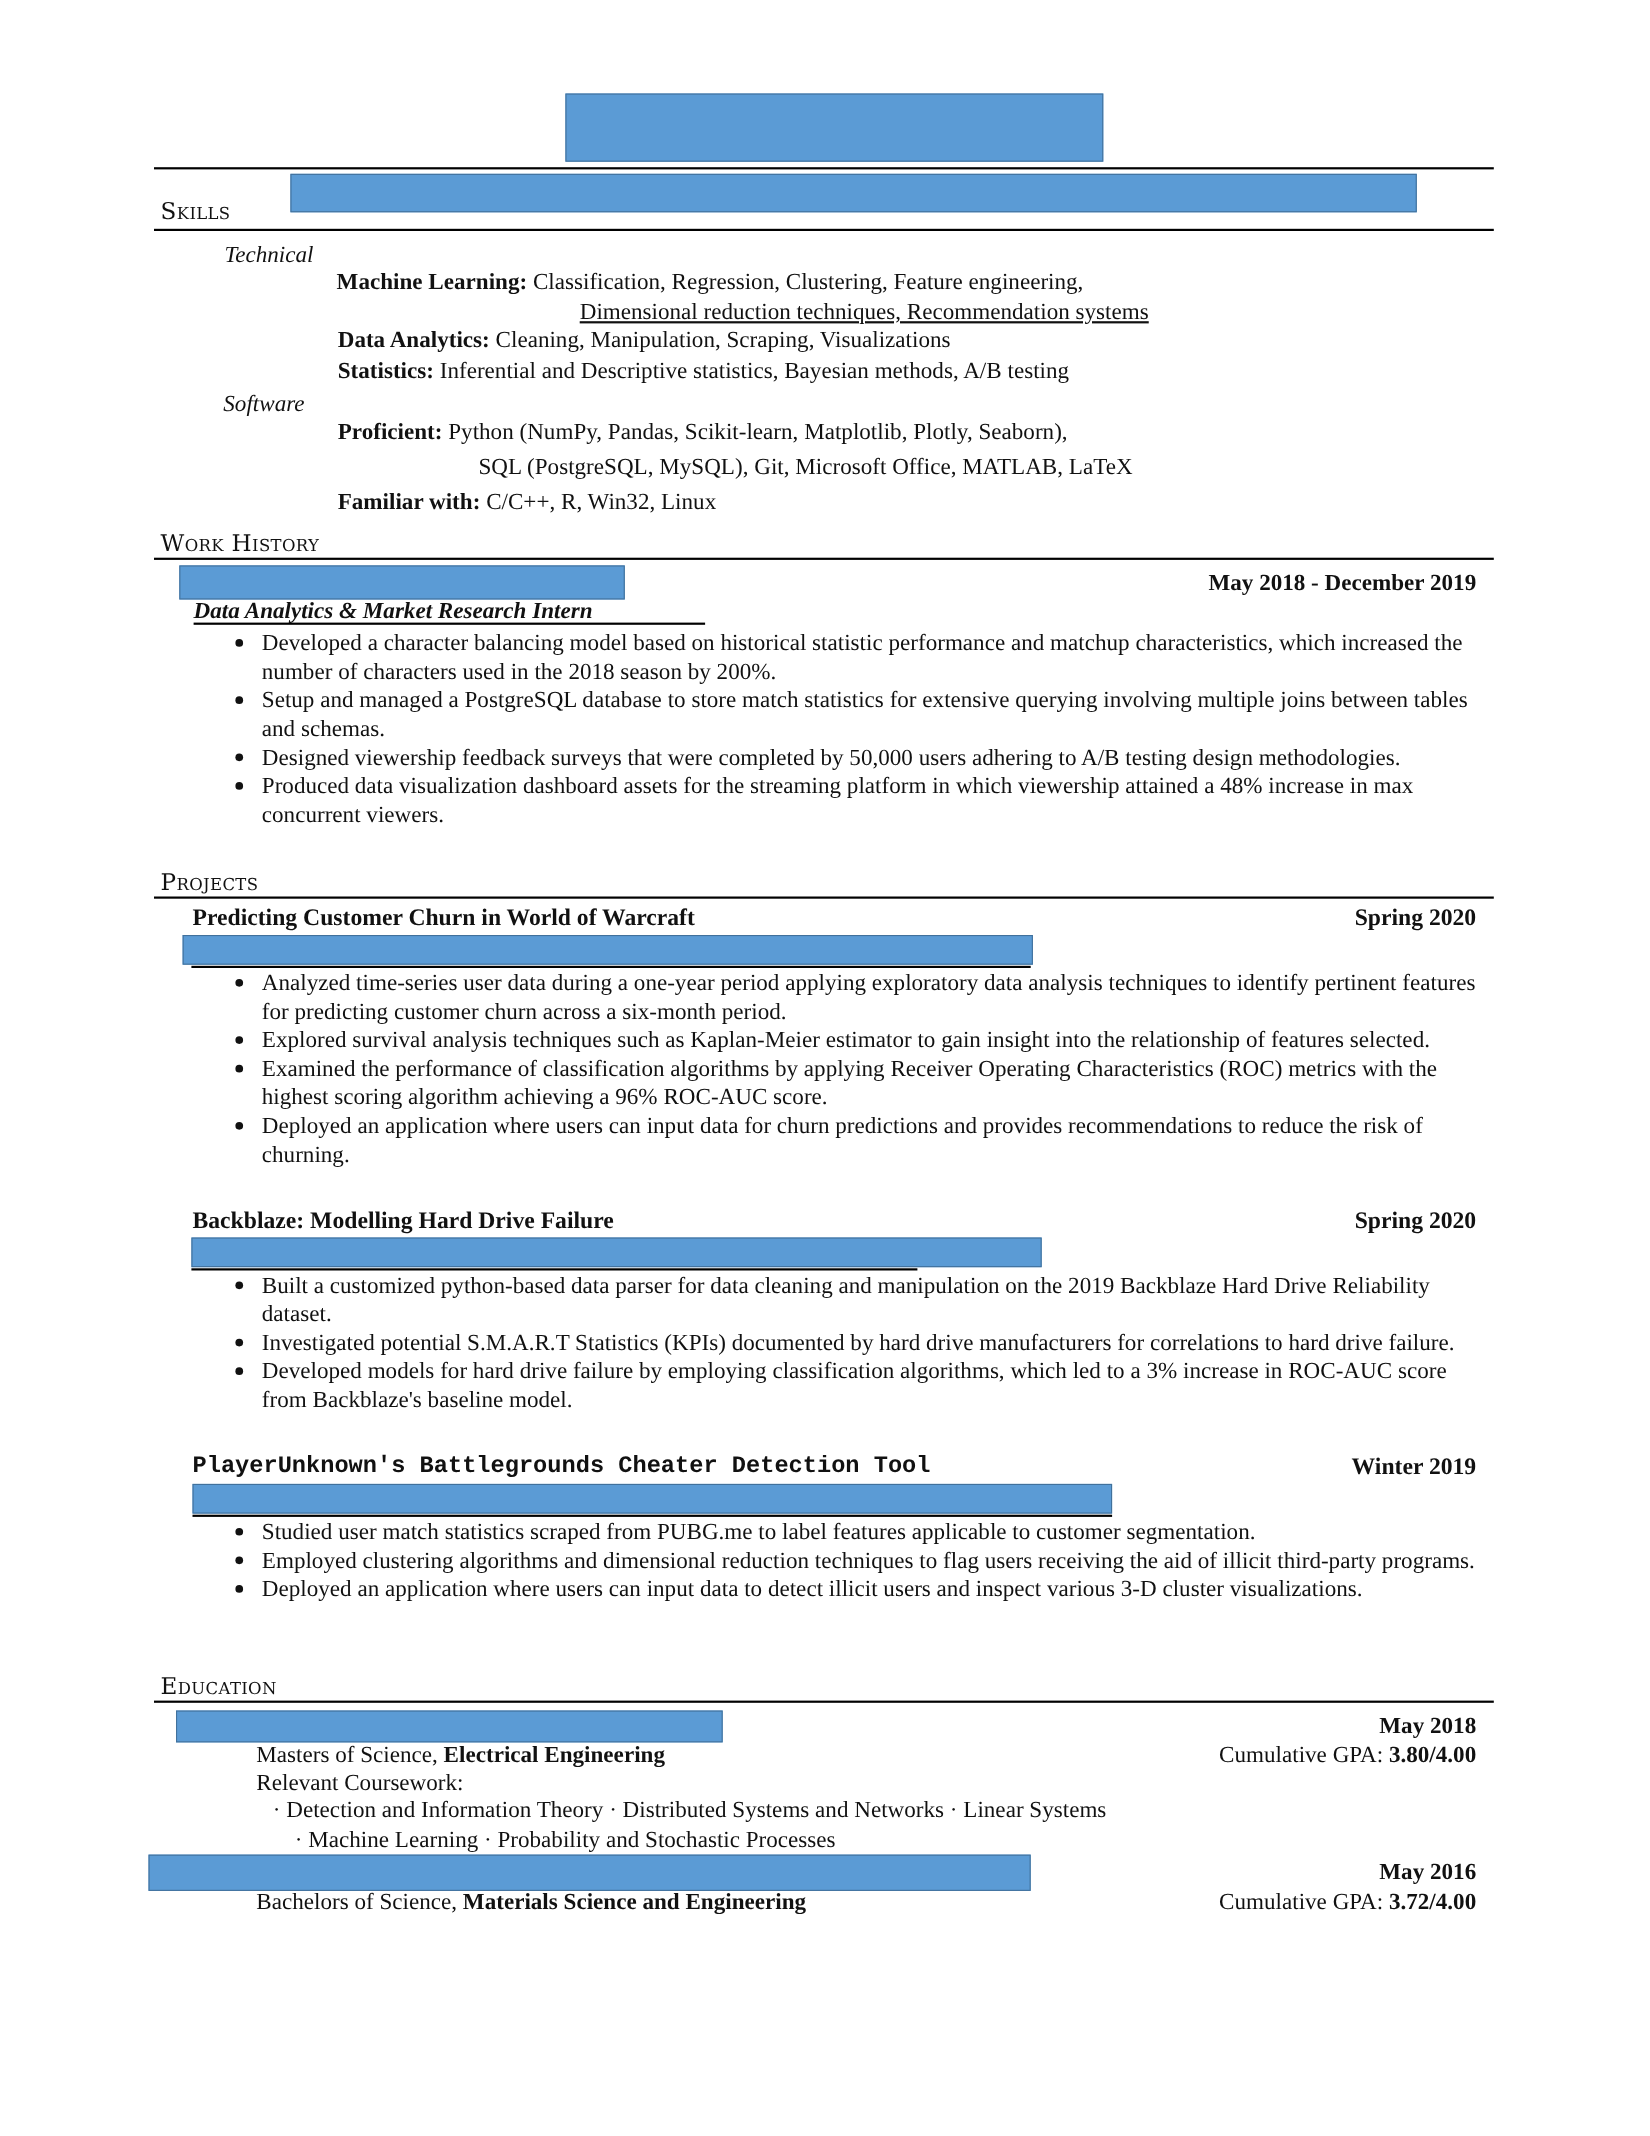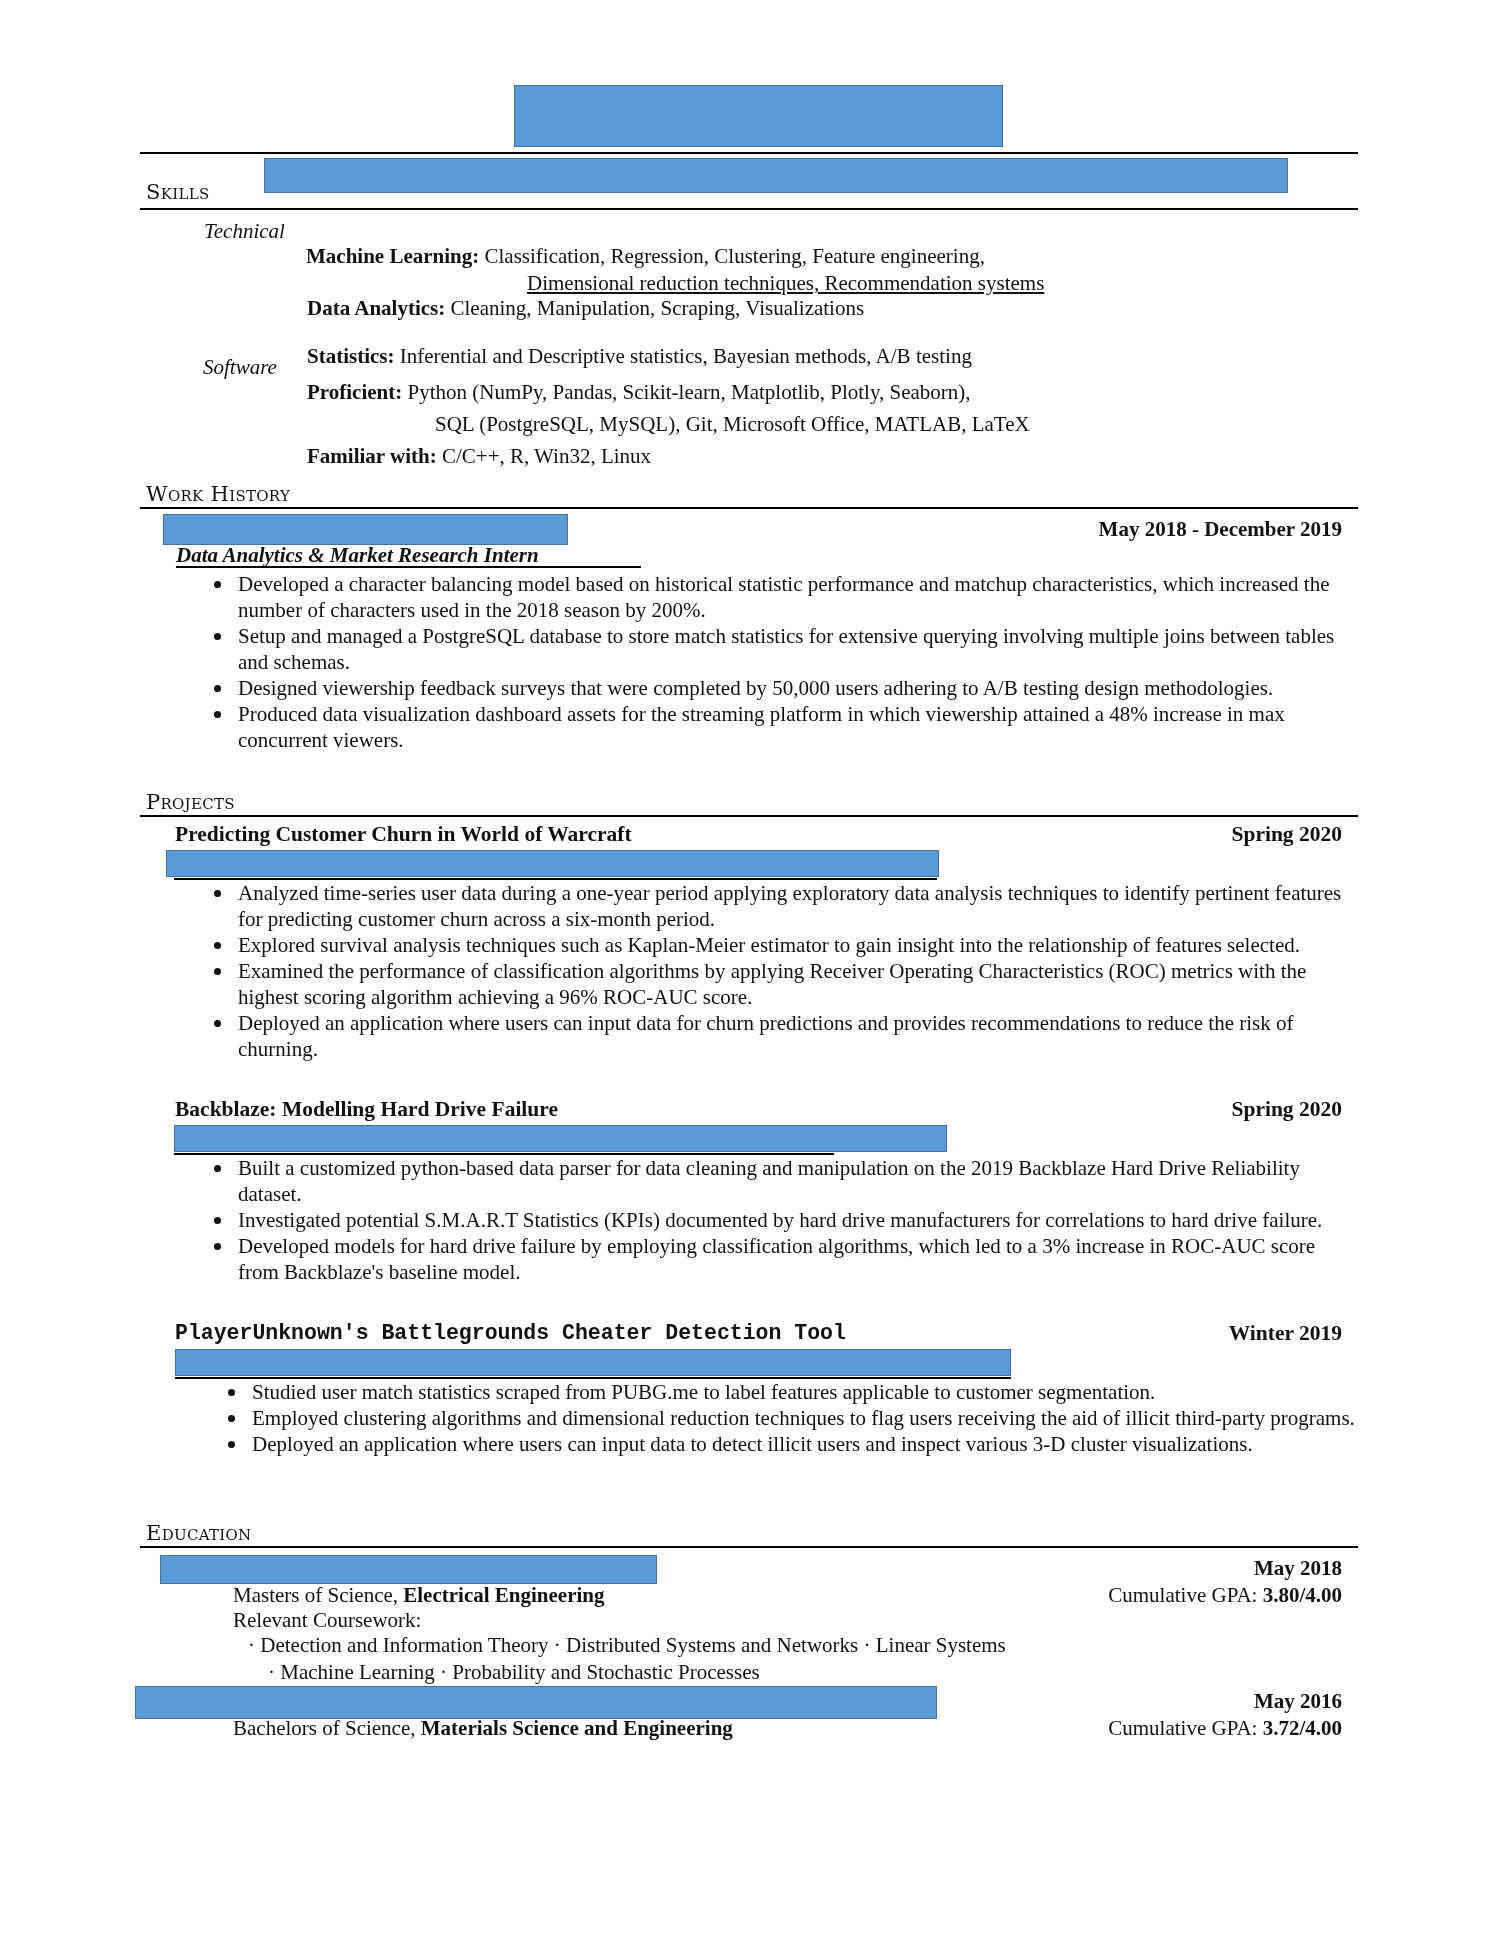--- a/index.html
+++ b/index.html
@@ -35,21 +35,21 @@
   <span class="b">Machine Learning:</span>
   <span>Classification, Regression, Clustering, Feature engineering,</span>
 </div>
 <div class="abs txt" style="left:527px;top:270px;text-decoration:underline;">Dimensional reduction techniques, Recommendation systems</div>
 
 <div class="abs txt" style="left:307px;top:295px;">
   <span class="b">Data Analytics:</span>
   <span>Cleaning, Manipulation, Scraping, Visualizations</span>
 </div>
 
-<div class="abs txt" style="left:307px;top:324px;margin-top:19px;">
+<div class="abs txt" style="left:307px;top:324px;">
   <span class="b">Statistics:</span>
   <span>Inferential and Descriptive statistics, Bayesian methods, A/B testing</span>
 </div>
 
 <div class="abs txt i" style="left:203px;top:354px;">Software</div>
 
 <div class="abs txt" style="left:307px;top:379px;">
   <span class="b">Proficient:</span>
   <span>Python (NumPy, Pandas, Scikit-learn, Matplotlib, Plotly, Seaborn),</span>
 </div>
@@ -96,21 +96,21 @@
 <ul class="bullet-list" style="left:214px;top:1155px;width:1146px;">
   <li><span class="dot"></span><span>Built a customized python-based data parser for data cleaning and manipulation on the 2019 Backblaze Hard Drive Reliability dataset.</span></li>
   <li><span class="dot"></span><span>Investigated potential S.M.A.R.T Statistics (KPIs) documented by hard drive manufacturers for correlations to hard drive failure.</span></li>
   <li><span class="dot"></span><span>Developed models for hard drive failure by employing classification algorithms, which led to a 3% increase in ROC-AUC score from Backblaze's baseline model.</span></li>
 </ul>
 
 <div class="abs proj-title" style="left:175px;top:1321px;font-family:Liberation Mono, monospace;">PlayerUnknown's Battlegrounds Cheater Detection Tool</div>
 <div class="abs proj-title right" style="right:158px;top:1321px;">Winter 2019</div>
 <div class="redact" style="left:175px;top:1349px;width:836px;height:27px;"></div>
 <div class="underline-rule" style="left:175px;top:1377px;width:836px;"></div>
-<ul class="bullet-list" style="left:228px;top:1379px;width:1146px;">
+<ul class="bullet-list" style="left:214px;top:1379px;width:1146px;">
   <li><span class="dot"></span><span>Studied user match statistics scraped from PUBG.me to label features applicable to customer segmentation.</span></li>
   <li><span class="dot"></span><span>Employed clustering algorithms and dimensional reduction techniques to flag users receiving the aid of illicit third-party programs.</span></li>
   <li><span class="dot"></span><span>Deployed an application where users can input data to detect illicit users and inspect various 3-D cluster visualizations.</span></li>
 </ul>
 
 <div class="abs sc" style="left:146px;top:1521px;">Education</div>
 <div class="rule" style="left:140px;top:1546px;width:1218px;"></div>
 
 <div class="redact" style="left:160px;top:1555px;width:497px;height:29px;"></div>
 <div class="abs txt b right" style="right:158px;top:1555px;">May 2018</div>

